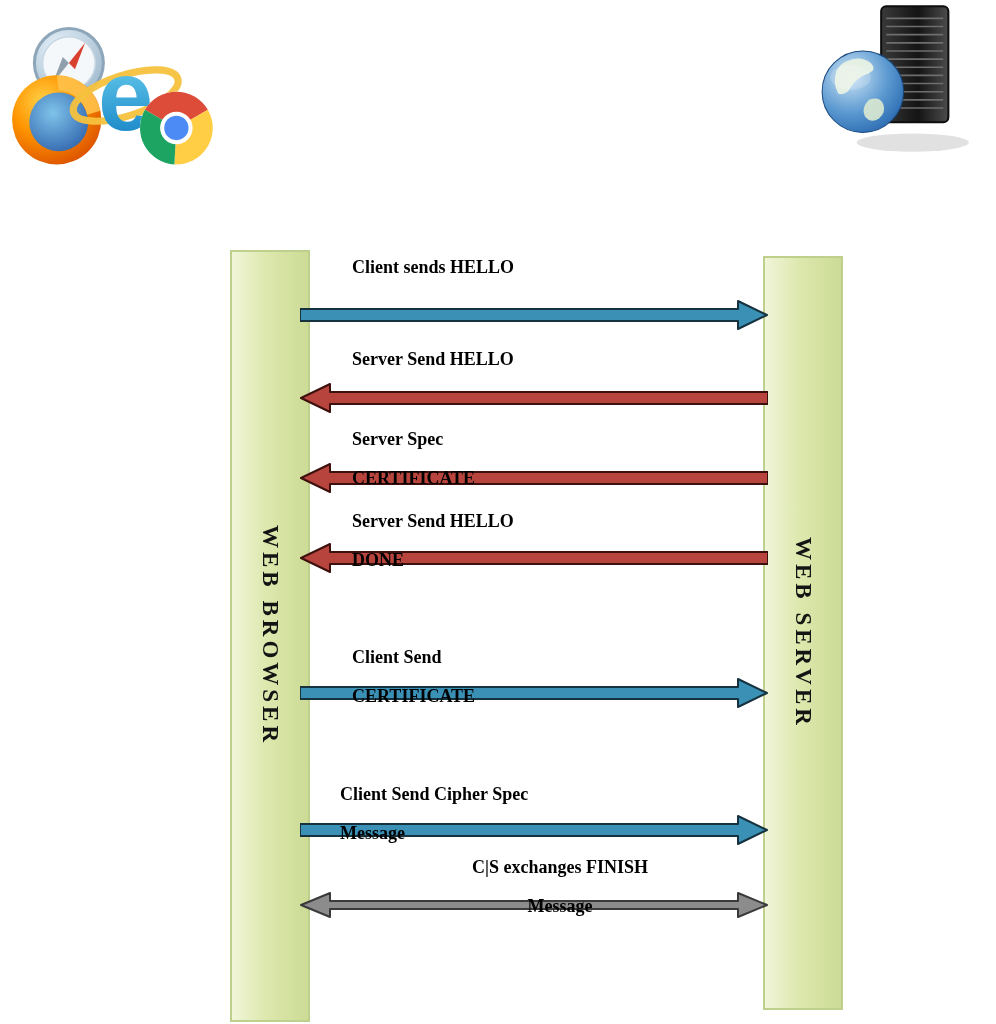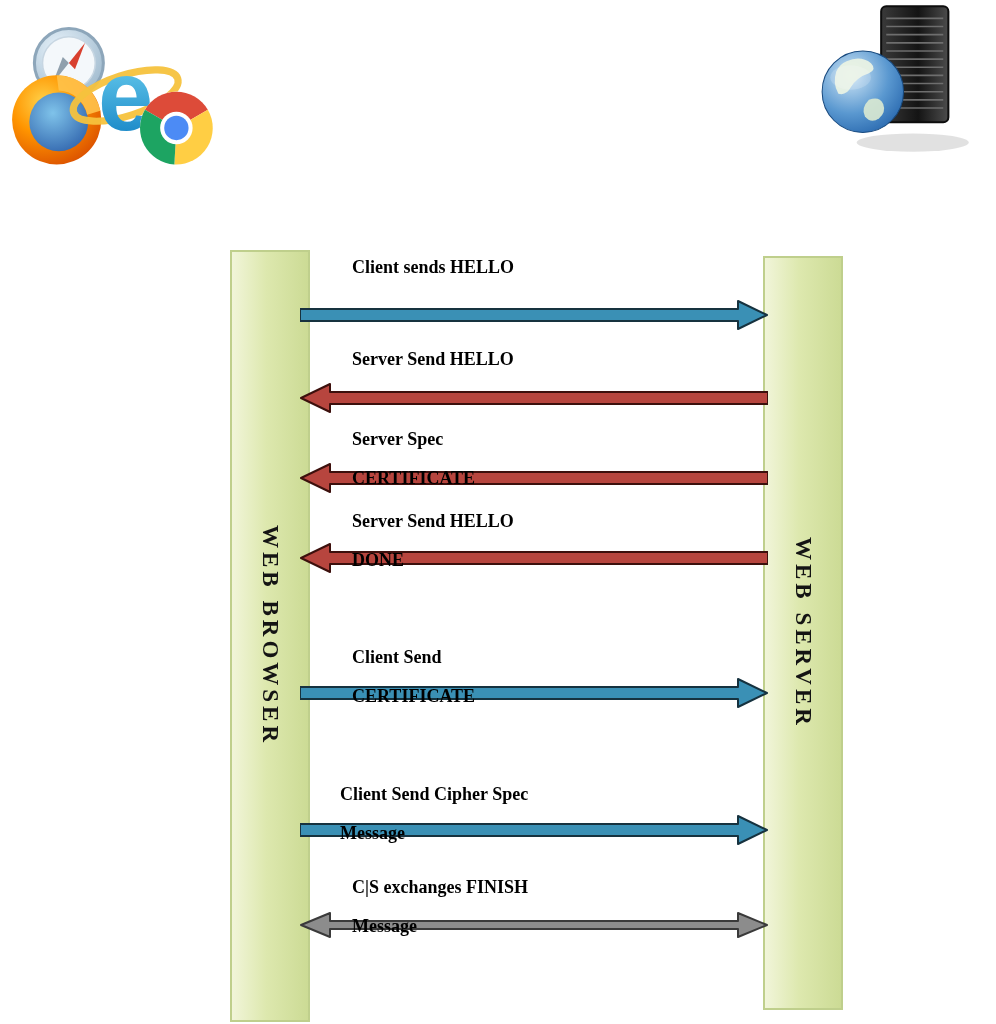--- a/index.html
+++ b/index.html
@@ -58,21 +58,21 @@
 
   .msg-1 { top: 248px; }  .msg-1 .arrow { top: 52px; }
   .msg-2 { top: 340px; }  .msg-2 .arrow { top: 43px; }
   .msg-3 { top: 420px; }  .msg-3 .arrow { top: 43px; }
   .msg-4 { top: 502px; }  .msg-4 .arrow { top: 41px; }
   .msg-5 { top: 617px; margin-top: 21px; }  .msg-5 .arrow { top: 40px; }
   .msg-6 { top: 660px; }  .msg-6 .arrow { top: 73px; }
   .msg-6 .msg-label { padding-left: 36px; }
   .msg-7 { top: 775px; }  .msg-7 .arrow { top: 40px; }
   .msg-7 .msg-label { padding-left: 40px; }
-  .msg-8 { top: 868px; }  .msg-8 .arrow { top: 42px; }
+  .msg-8 { top: 848px; text-align: center; }  .msg-8 .arrow { top: 42px; }
 </style>
 </head>
 <body>
 
 <div class="canvas">
 
   <svg class="browser-logos" viewBox="0 0 212 142" aria-hidden="true">
     <defs>
       <radialGradient id="ffO" cx="35%" cy="30%" r="80%">
         <stop offset="0%" stop-color="#ffd24a"></stop>

